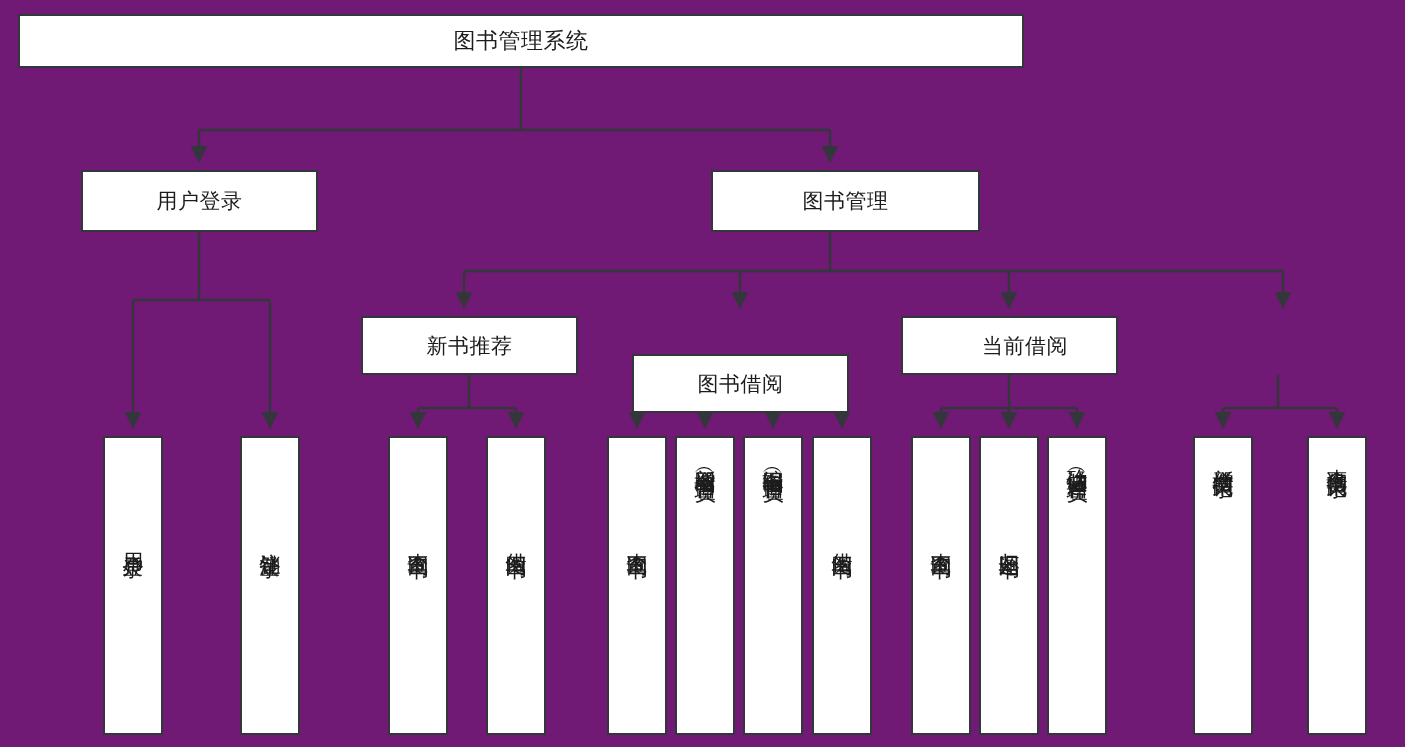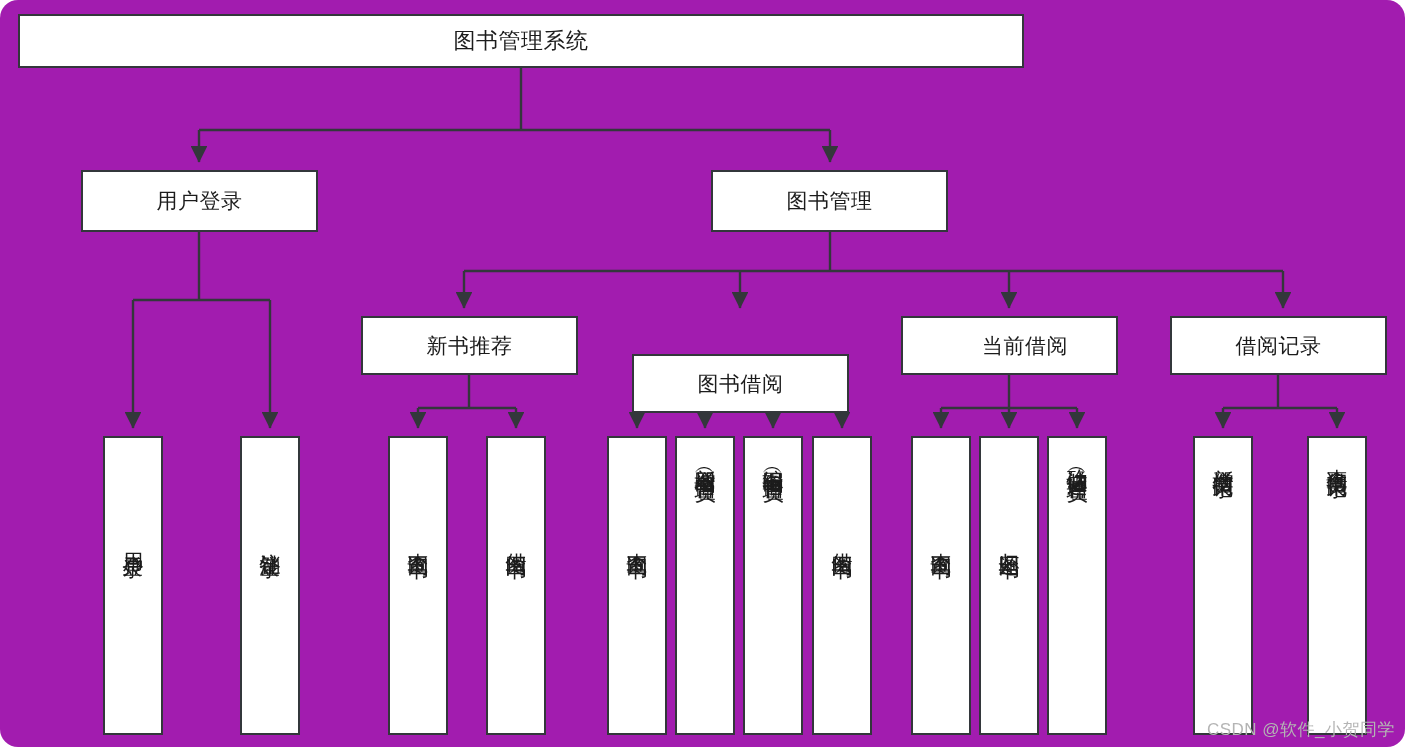--- a/index.html
+++ b/index.html
@@ -8,23 +8,22 @@
     padding: 0;
     background: #ffffff;
   }
   body {
     font-family: "Liberation Sans", "DejaVu Sans", sans-serif;
   }
   #canvas {
     position: relative;
     width: 1405px;
     height: 747px;
-    background: #a21caf;
+    background: #701a75;
     overflow: hidden;
-    border-radius: 18px;
   }
   svg.connectors {
     position: absolute;
     left: 0;
     top: 0;
     width: 1405px;
     height: 747px;
     pointer-events: none;
   }
   .node {
@@ -130,36 +129,33 @@
     </g>
   </svg>
 
   <div class="node root" style="left:18px; top:14px; width:1006px; height:54px;">
     <span>图书管理系统</span>
   </div>
 
   <div class="node" style="left:81px; top:170px; width:237px; height:62px;">
     <span>用户登录</span>
   </div>
-  <div class="node" style="left:711px; top:170px; width:237px; height:62px;align-items:center;">
+  <div class="node" style="left:711px; top:170px; width:269px; height:62px;align-items:center;">
     <span>图书管理</span>
   </div>
 
   <div class="node" style="left:361px; top:316px; width:217px; height:59px;">
     <span>新书推荐</span>
   </div>
   <div class="node" style="left:632px; top:316px; width:217px; height:59px;margin-top:38px;">
     <span>图书借阅</span>
   </div>
   <div class="node" style="left:901px; top:316px; width:217px; height:59px;padding-left:31px;">
     <span>当前借阅</span>
   </div>
-  <div class="node" style="left:1170px; top:316px; width:217px; height:59px;">
-    <span>借阅记录</span>
-  </div>
 
   <div class="node leaf mid" style="left:103px; top:436px; width:60px; height:299px;">
     <span class="vtext">用户登录</span>
   </div>
   <div class="node leaf mid" style="left:240px; top:436px; width:60px; height:299px;">
     <span class="vtext">注销登录</span>
   </div>
 
   <div class="node leaf mid" style="left:388px; top:436px; width:60px; height:299px;">
     <span class="vtext">查询图书</span>
@@ -191,15 +187,14 @@
     <span class="vtext">确认归还（管理员）</span>
   </div>
 
   <div class="node leaf tall" style="left:1193px; top:436px; width:60px; height:299px;">
     <span class="vtext">新增借阅记录</span>
   </div>
   <div class="node leaf tall" style="left:1307px; top:436px; width:60px; height:299px;">
     <span class="vtext">查询借阅记录</span>
   </div>
 
-  <div class="watermark">CSDN @软件_小贺同学</div>
 
 </div>
 
 </body></html>

